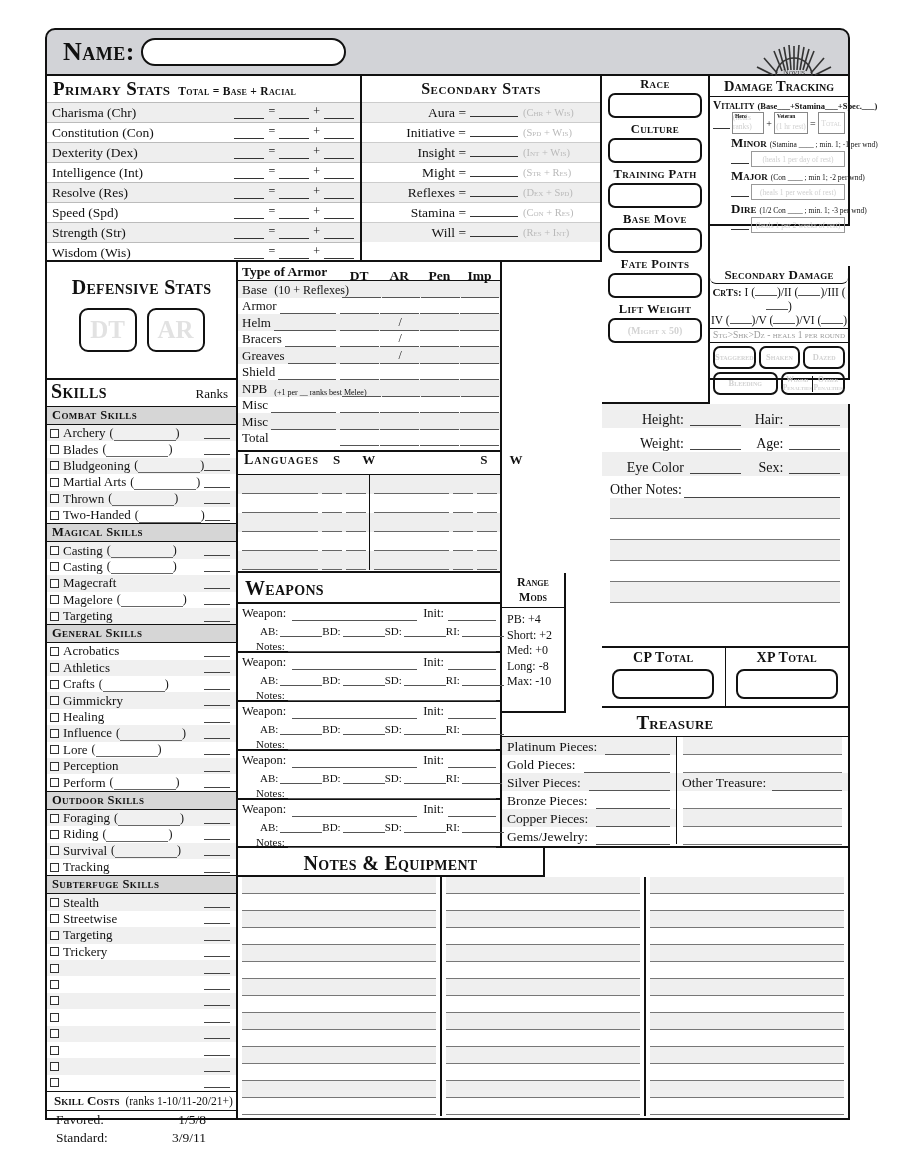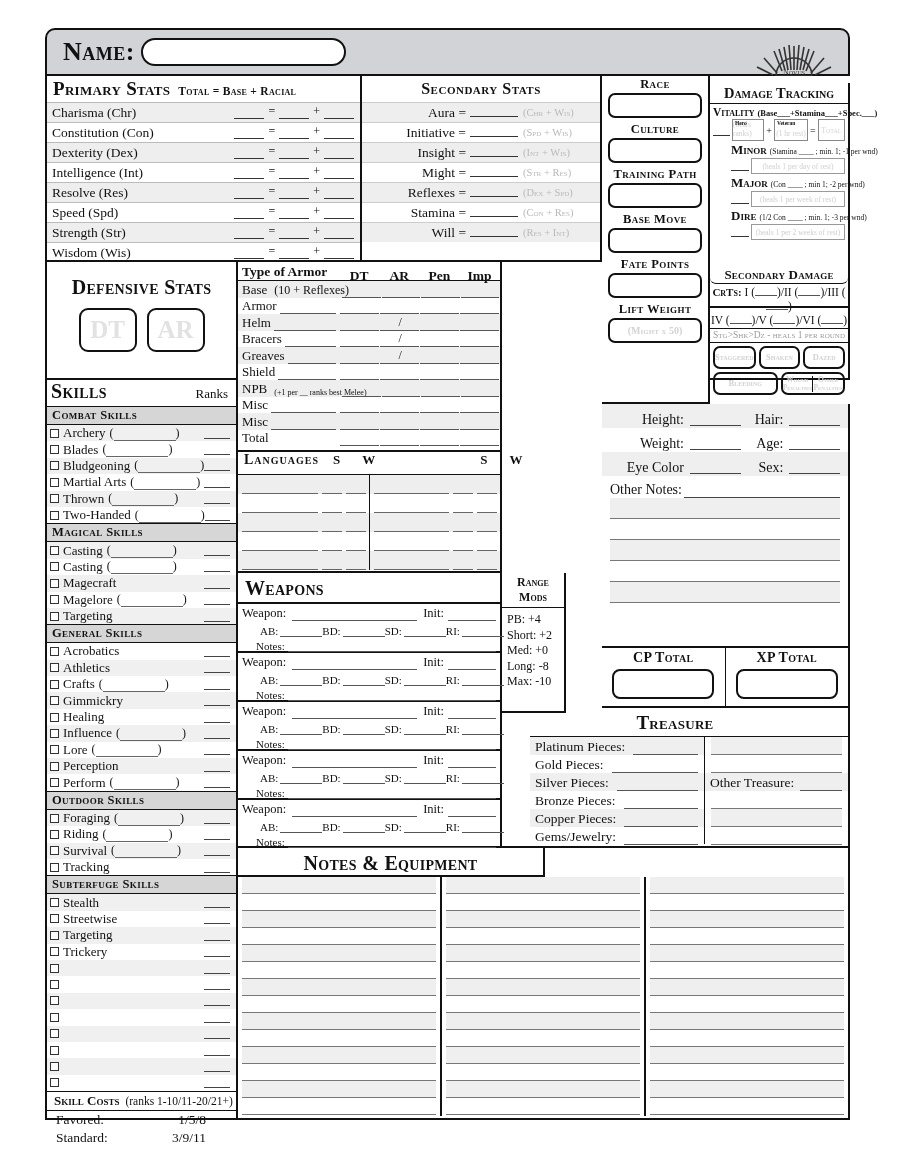--- a/index.html
+++ b/index.html
@@ -62,21 +62,21 @@
   .racecol { position:absolute; left:557px; top:0; width:108px; height:328px;
              border:2px solid #111; border-top:none; border-left:none; }
   .rblk { text-align:center; }
   .rblk .rt { font-size:12.5px; font-variant:small-caps; font-weight:bold; letter-spacing:.4px;
               line-height:17px; }
   .rbox { margin: 0 auto 3px; width:94px; height:25px; border:2px solid #111; border-radius:7px; }
   .rbox.ghosted { display:flex; align-items:center; justify-content:center;
                   font-size:10px; color:#d3d3d3; font-variant:small-caps; font-weight:bold;}
 
   
-  .dmg { position:absolute; left:665px; top:7px; width:140px; height:225px;
+  .dmg { position:absolute; left:665px; top:0; width:140px; height:150px;
          border:2px solid #111; border-top:none; border-left:none;}
   .dmg h2 { text-align:center; font-size:14.5px; font-variant:small-caps; font-weight:bold;
             height:21px; line-height:21px; border-bottom:1px solid #111;}
   .vit { padding:2px 3px 0 3px; }
   .vit .vhead { font-size:11.5px; font-variant:small-caps; font-weight:bold; white-space:nowrap;}
   .vit .vhead span.f { font-size:8.5px; font-variant:normal; }
   .vitrow { display:flex; align-items:center; gap:2px; margin-top:1px; }
   .vitrow .lead { width:20px; border-bottom:1px solid #333; height:11px; }
   .vcell { border:1px solid #888; height:22px; position:relative; display:flex;
            align-items:flex-end; justify-content:center; }
@@ -237,21 +237,21 @@
   .cpxp .ht { font-size:14px; font-variant:small-caps; font-weight:bold; line-height:20px;
               letter-spacing:.3px;}
   .cpxp .hb { margin:1px auto 0; width:102px; height:30px; border:2.5px solid #111;
               border-radius:8px; }
 
   
   .treas { position:absolute; left:457px; top:632px; width:348px; height:140px;
            border:2px solid #111; border-top:none; border-left:none; }
   .treas h2 { text-align:center; font-size:19px; font-variant:small-caps; font-weight:bold;
               height:28px; line-height:29px; letter-spacing:.3px; }
-  .tgrid { display:flex; height:108px; border-top:1px solid #111;margin-left:28px; }
+  .tgrid { display:flex; height:108px; border-top:1px solid #111; }
   .tleft { width:175px; border-right:1px solid #111; }
   .tright { flex:1; }
   .trow { display:flex; align-items:flex-end; height:18px; font-size:13.5px; padding:0 6px 0 5px;}
   .trow.sh { background:#efefef; }
   .trow .tn { white-space:nowrap; }
   .trow .tf { flex:1; border-bottom:1px solid #555; height:13px; margin-left:8px; }
   .tright .trow .tf { margin-left:6px; }
   .tright .blankrow { height:18px; margin:0 6px; border-bottom:1px solid #777;}
   .tright .blankrow.sh { background:#efefef; }
 </style>

